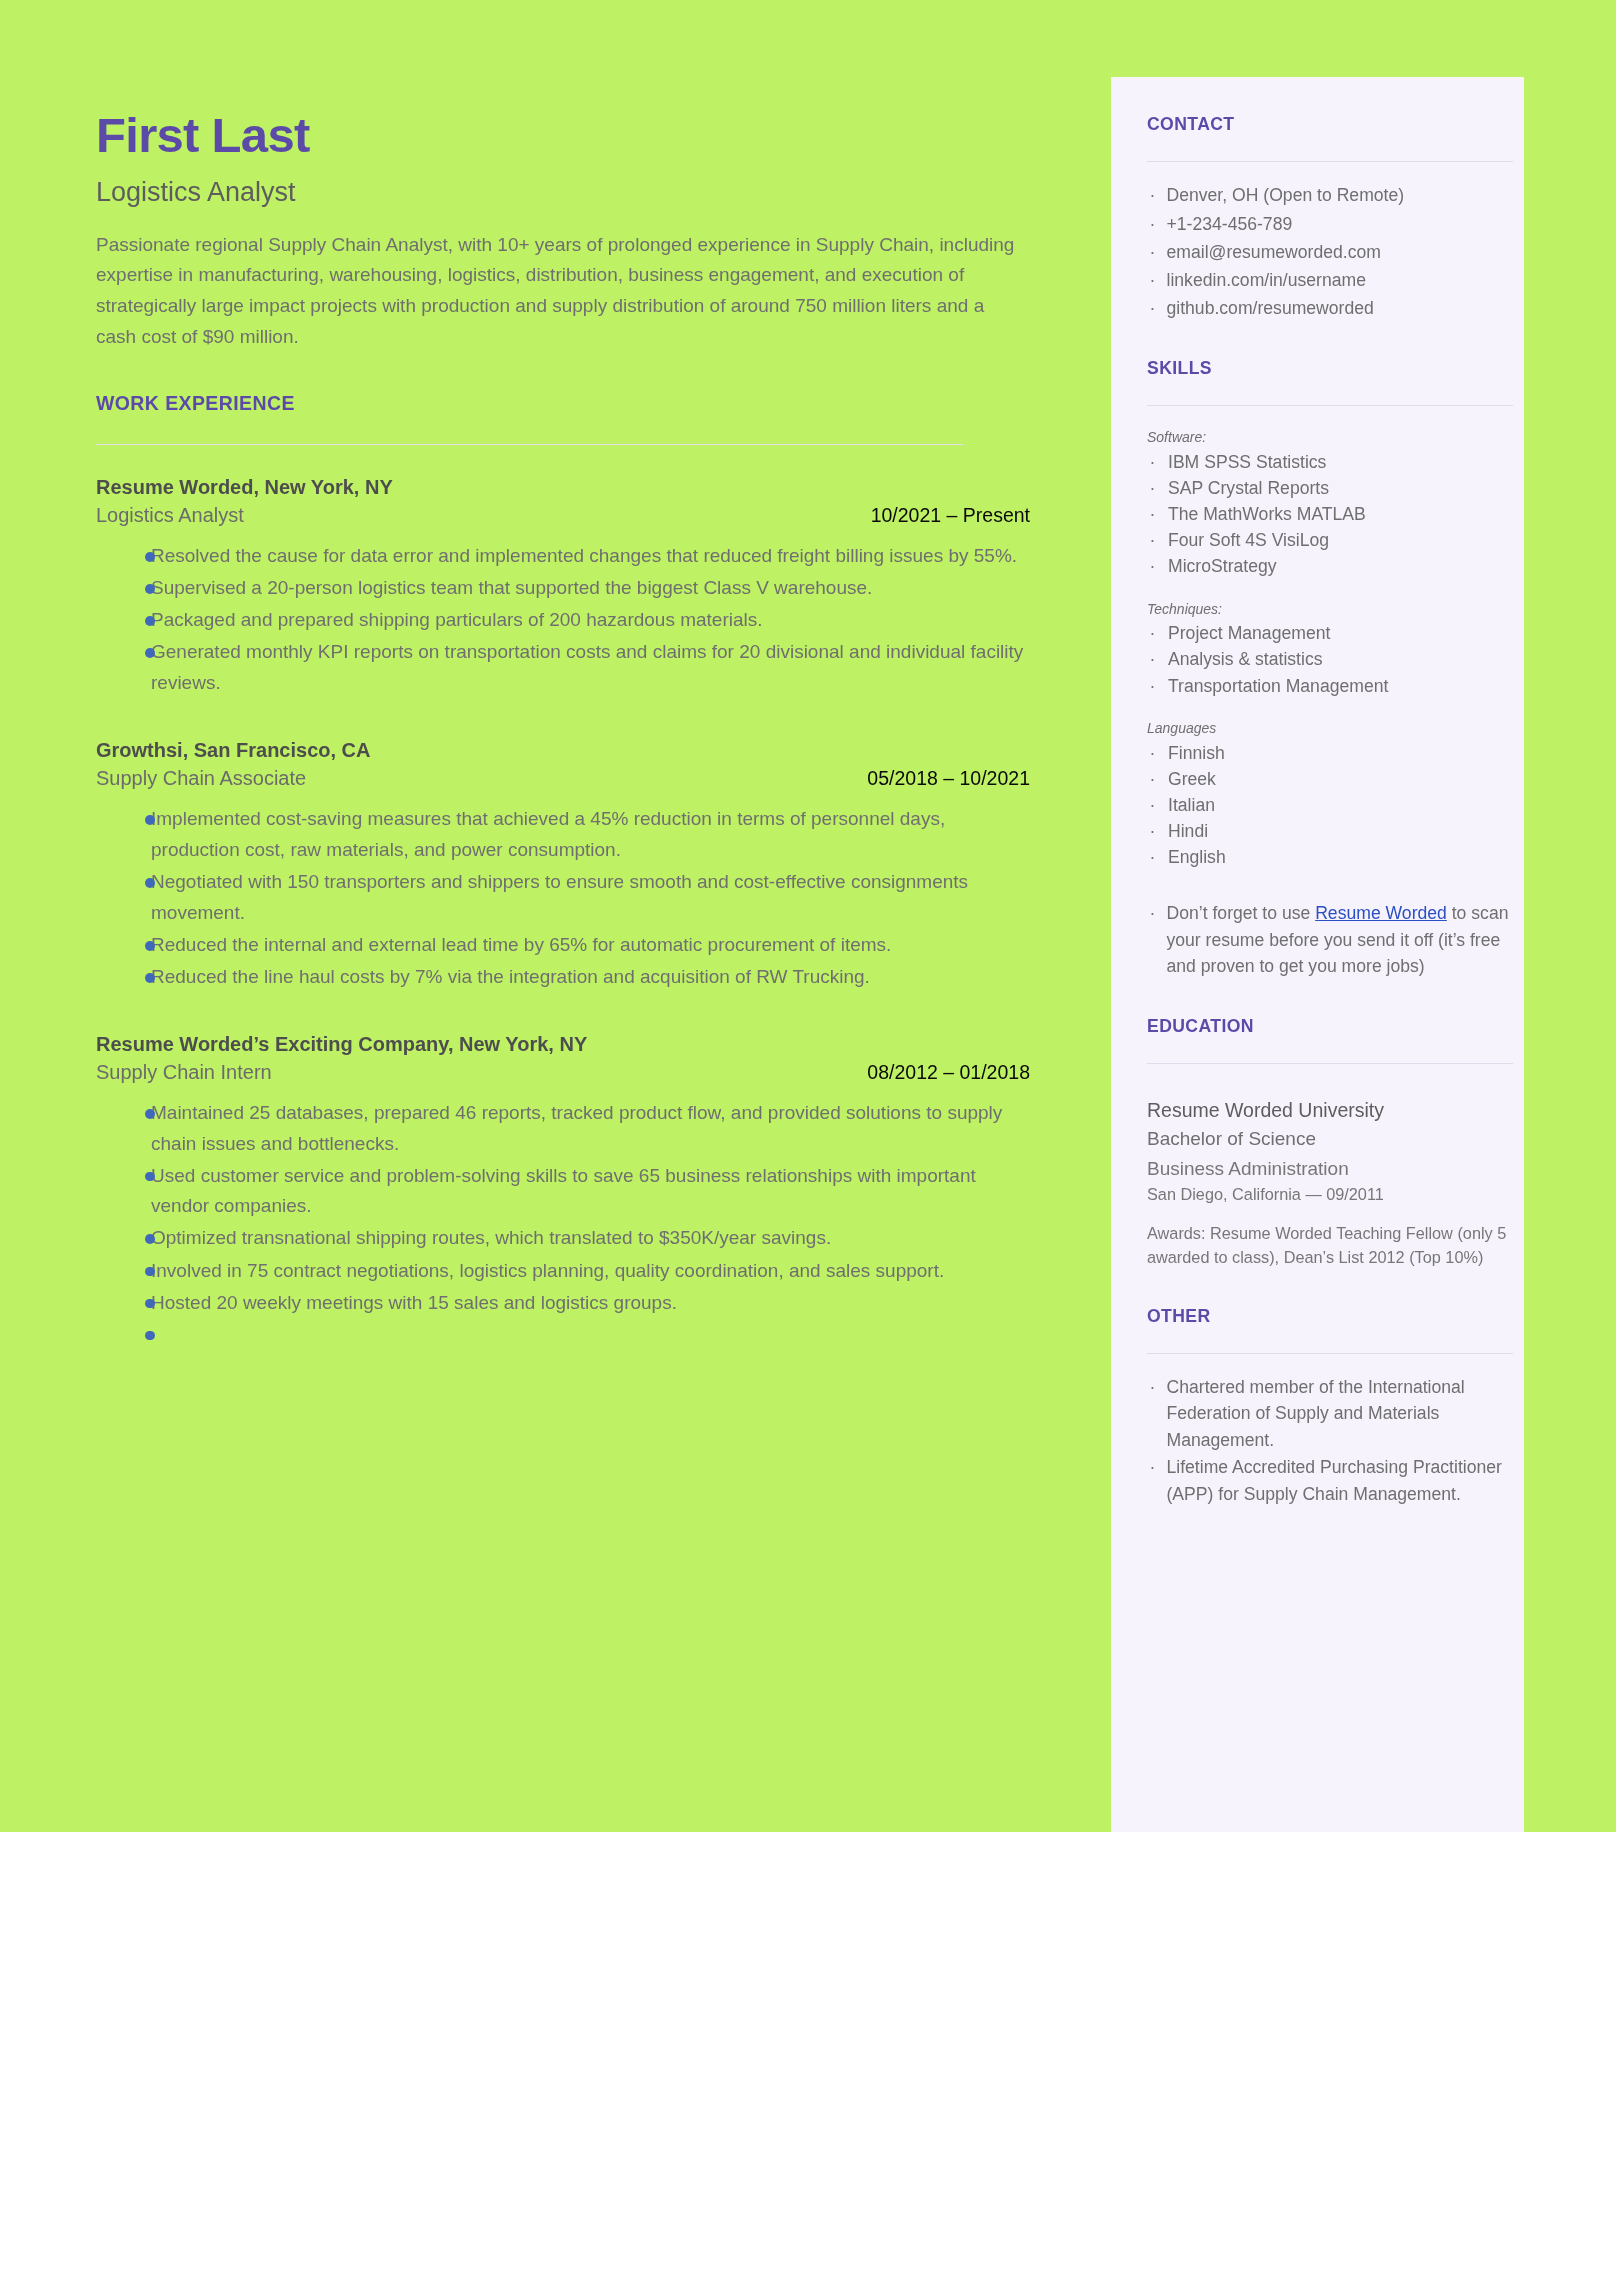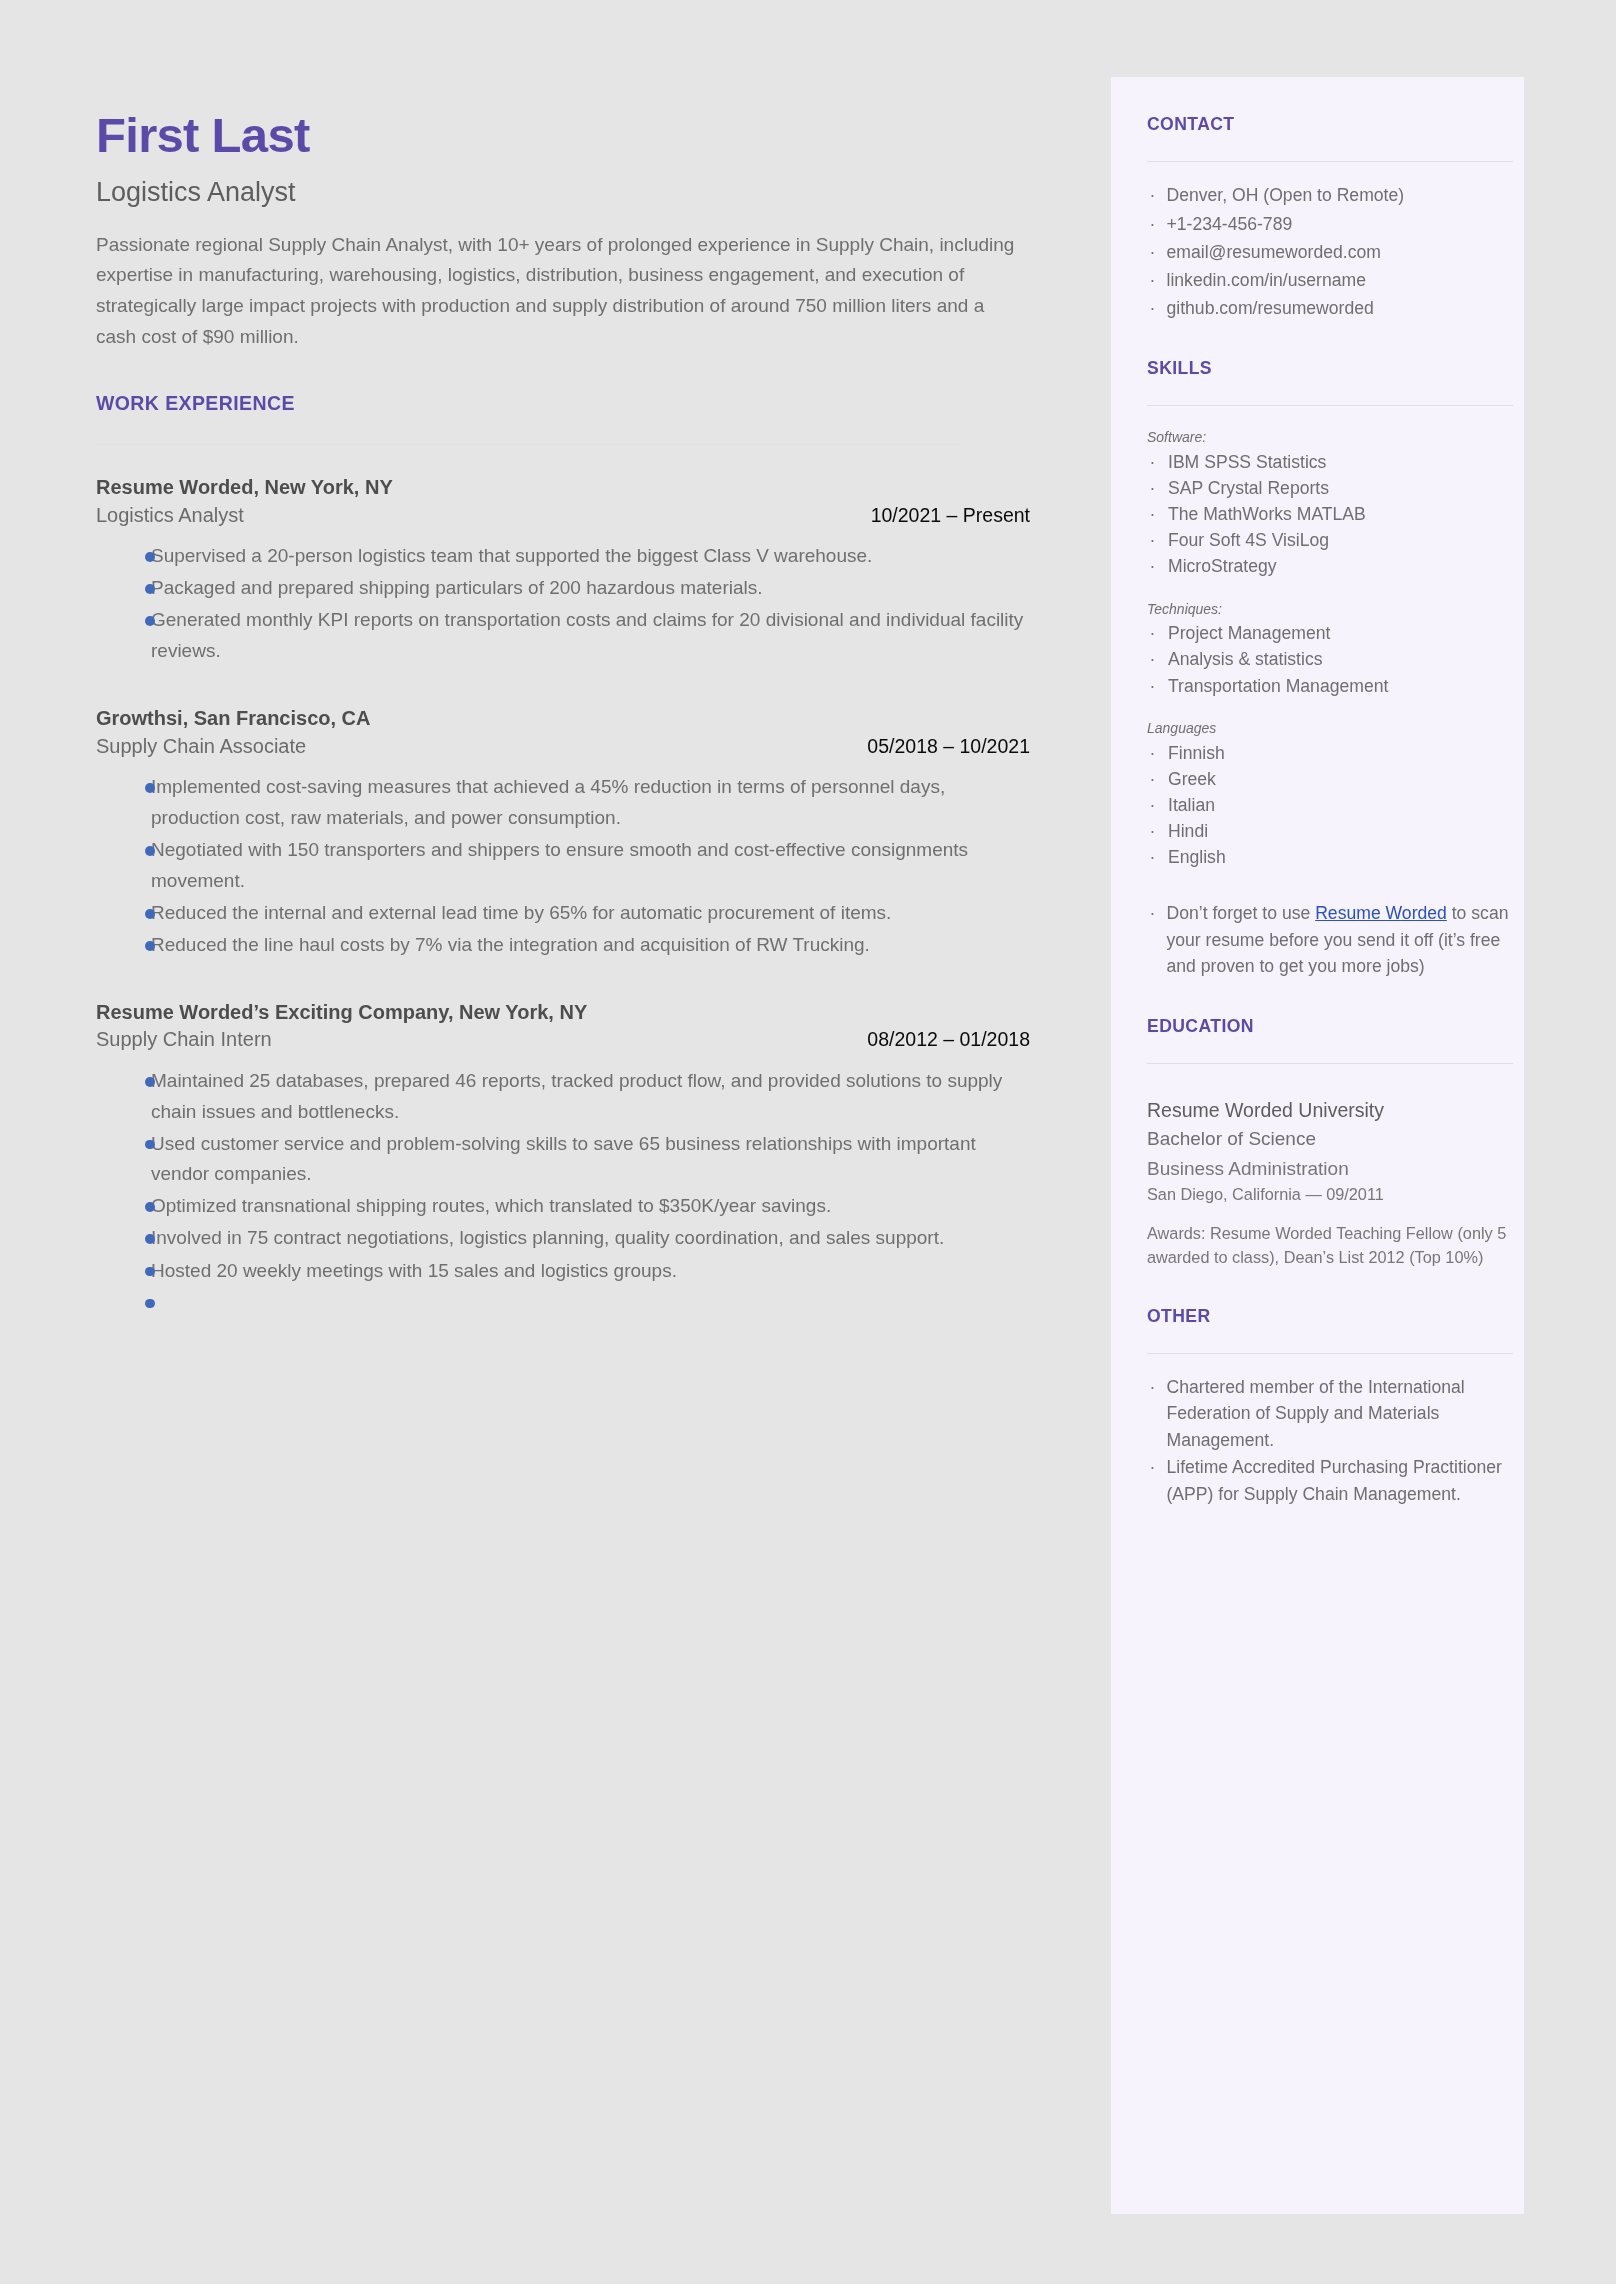--- a/index.html
+++ b/index.html
@@ -7,22 +7,22 @@
   html, body {
     width: 1617px;
     height: 2284px;
     background: #ffffff;
     font-family: "Liberation Sans", sans-serif;
   }
 
   .page {
     position: relative;
     width: 1617px;
-    height: 2284px;
-    background: #e5e5e5;
+    height: 1832px;
+    background: #bef264;
     overflow: hidden;
   }
 
   
   .sidebar-bg {
     position: absolute;
     left: 1111px;
     top: 77px;
     width: 413px;
     height: 2137px;
@@ -277,20 +277,21 @@
     <div class="rule"></div>
 
     <div id="jobs-container">
         <div class="job">
           <div class="job-company">Resume Worded, New York, NY</div>
           <div class="job-row">
             <div class="job-title">Logistics Analyst</div>
             <div class="job-dates">10/2021 – Present</div>
           </div>
           <ul class="bullets">
+            <li><span class="dot"></span><span>Resolved the cause for data error and implemented changes that reduced freight billing issues by 55%.</span></li>
             <li><span class="dot"></span><span>Supervised a 20-person logistics team that supported the biggest Class V warehouse.</span></li>
             <li><span class="dot"></span><span>Packaged and prepared shipping particulars of 200 hazardous materials.</span></li>
             <li><span class="dot"></span><span>Generated monthly KPI reports on transportation costs and claims for 20 divisional and individual facility reviews.</span></li>
           </ul>
         </div>
         <div class="job">
           <div class="job-company">Growthsi, San Francisco, CA</div>
           <div class="job-row">
             <div class="job-title">Supply Chain Associate</div>
             <div class="job-dates">05/2018 – 10/2021</div>

